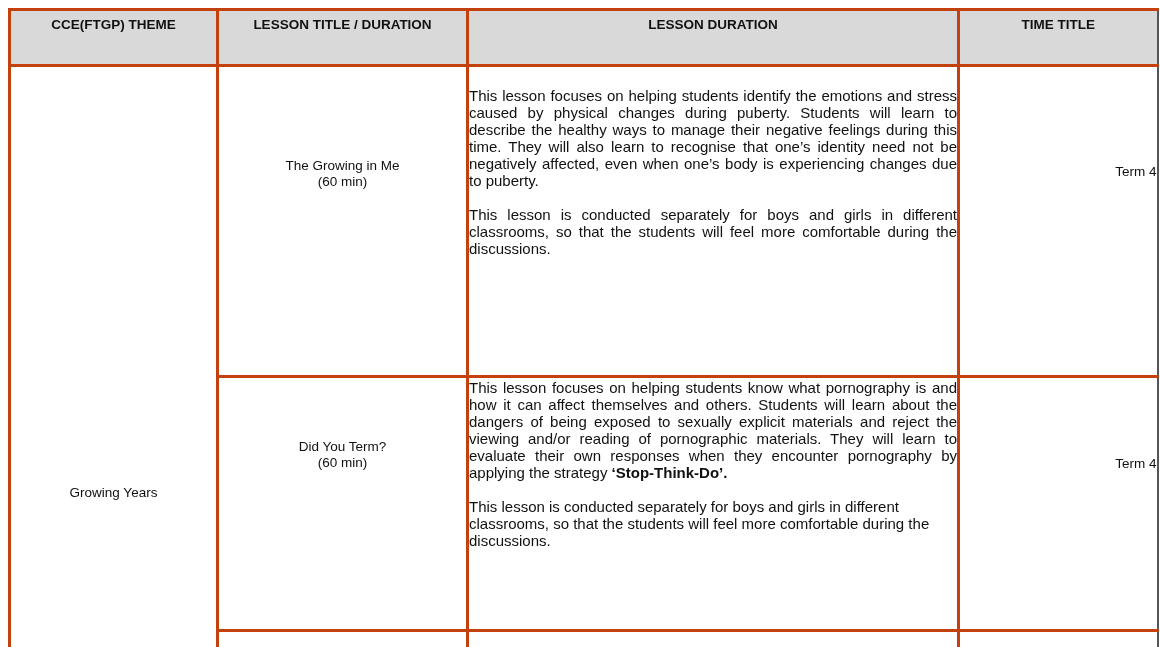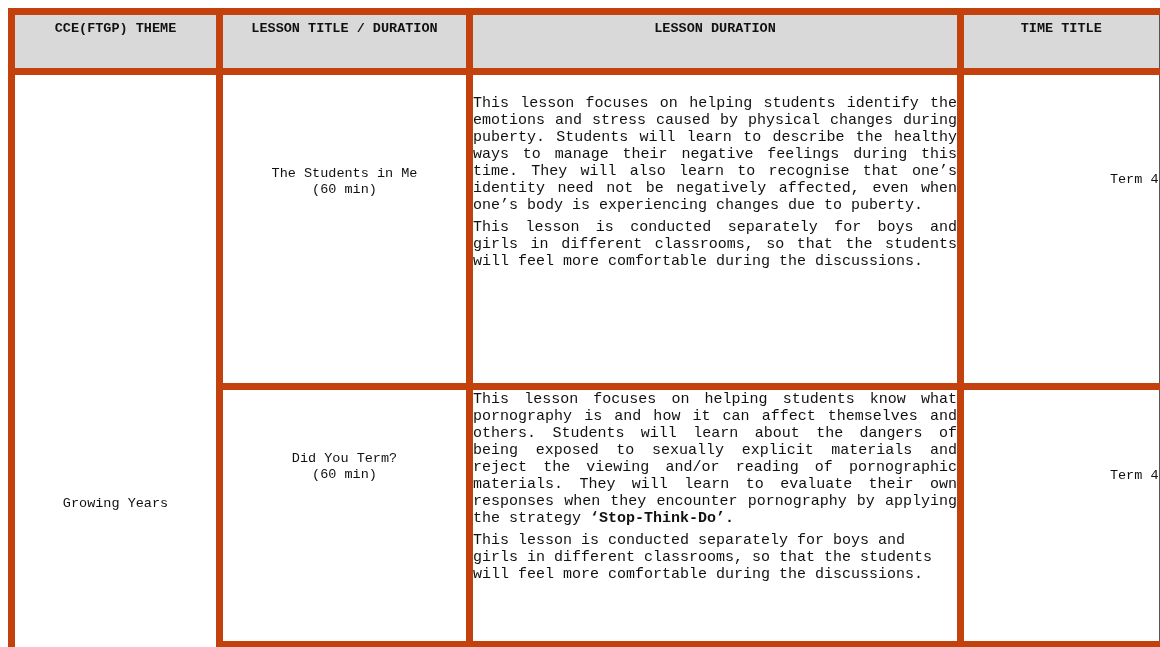--- a/index.html
+++ b/index.html
@@ -3,36 +3,36 @@
 <meta charset="utf-8">
 <style>
   html, body { margin: 0; padding: 0; background: #ffffff; }
   body { width: 1160px; height: 647px; position: relative; overflow: hidden;
          font-family: "Liberation Sans", sans-serif; color: #111; }
   table.lessons {
     position: absolute; left: 8px; top: 8px;
     width: 1148px; border-collapse: collapse; table-layout: fixed;
   }
   table.lessons th, table.lessons td {
-    border: 7px solid #c2410c; padding: 0; font-family: Liberation Mono, monospace;
+    border: 3px solid #c2410c; padding: 0;
   }
   table.lessons th {
     background: #d9d9d9; height: 47px; vertical-align: top;
     font-weight: bold; font-size: 13.5px; padding-top: 6px; text-align: center;
   }
   col.c1 { width: 208px; }
   col.c2 { width: 250px; }
   col.c3 { width: 491px; }
   col.c4 { width: 199px; }
   td.theme { text-align: center; vertical-align: middle; font-size: 13.5px; }
   td.title { text-align: center; vertical-align: middle; font-size: 13.5px; line-height: 16px; }
   td.period { text-align: right; vertical-align: middle; font-size: 13.5px; }
   td.overview { vertical-align: middle; font-size: 15px; line-height: 17px; padding: 0 7px 0 8px; }
   td.overview p { margin: 0; text-align: justify; }
-  td.overview p + p { margin-top: 5px; }
+  td.overview p + p { margin-top: 17px; }
   td.overview p.left { text-align: left; }
   tr.r1 td { height: 211px; }
   tr.r2 td { height: 173px; }
   tr.r3 td { height: 196px; }
   tr.r1 td.title, tr.r1 td.period { vertical-align: top; padding-top: 90px; }
   tr.r1 td.title { padding-top: 91px; }
   tr.r1 td.period { padding-top: 97px; }
   tr.r3 td.title { vertical-align: top; padding-top: 74px; }
   tr.r3 td.period { vertical-align: top; padding-top: 91px; }
   tr.r2 td.title { vertical-align: top; padding-top: 61px; }
@@ -59,21 +59,21 @@
       <th>CCE(FTGP) THEME</th>
       <th>LESSON TITLE / DURATION</th>
       <th>LESSON DURATION</th>
       <th>TIME TITLE</th>
     </tr>
   </thead>
   <tbody>
     <tr class="r1">
       <td class="theme" rowspan="3">Growing Years</td>
       <td class="title">
-        <div>The Students in Me</div>
+        <div>The Growing in Me</div>
         <div>(60 min)</div>
       </td>
       <td class="overview">
         <p>This lesson focuses on helping students identify the emotions and stress caused by physical changes during puberty. Students will learn to describe the healthy ways to manage their negative feelings during this time. They will also learn to recognise that one’s identity need not be negatively affected, even when one’s body is experiencing changes due to puberty.</p>
         <p>This lesson is conducted separately for boys and girls in different classrooms, so that the students will feel more comfortable during the discussions.</p>
       </td>
       <td class="period">Term 4</td>
     </tr>
     <tr class="r2">
       <td class="title">

